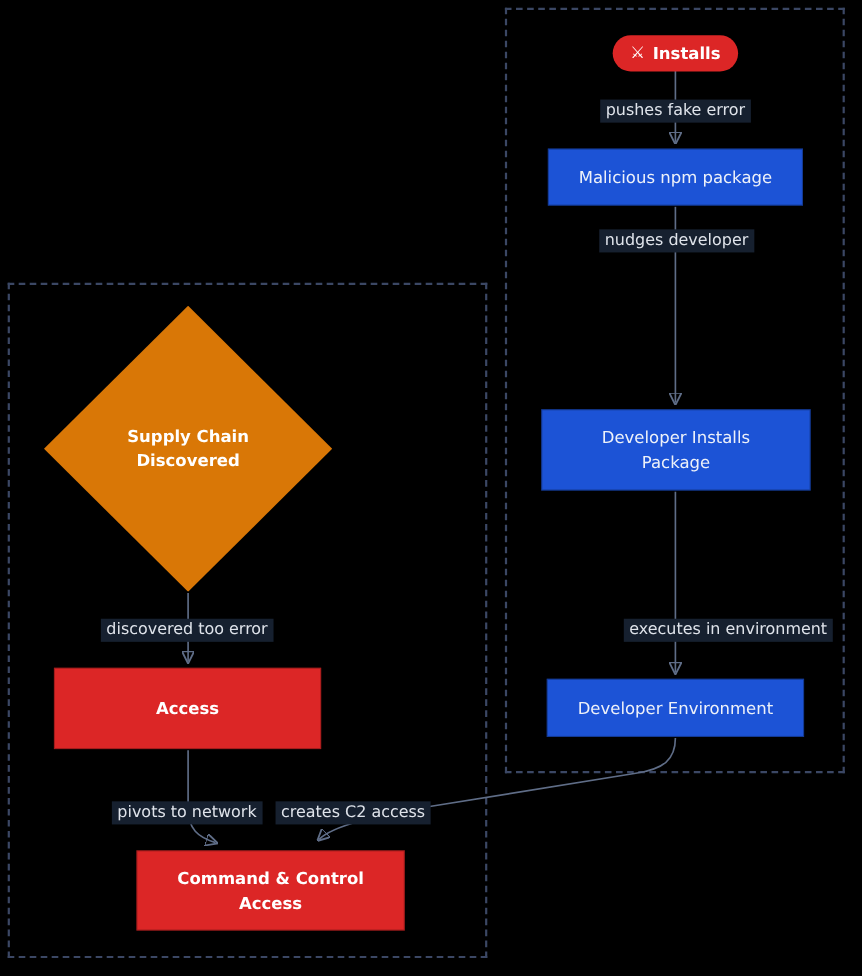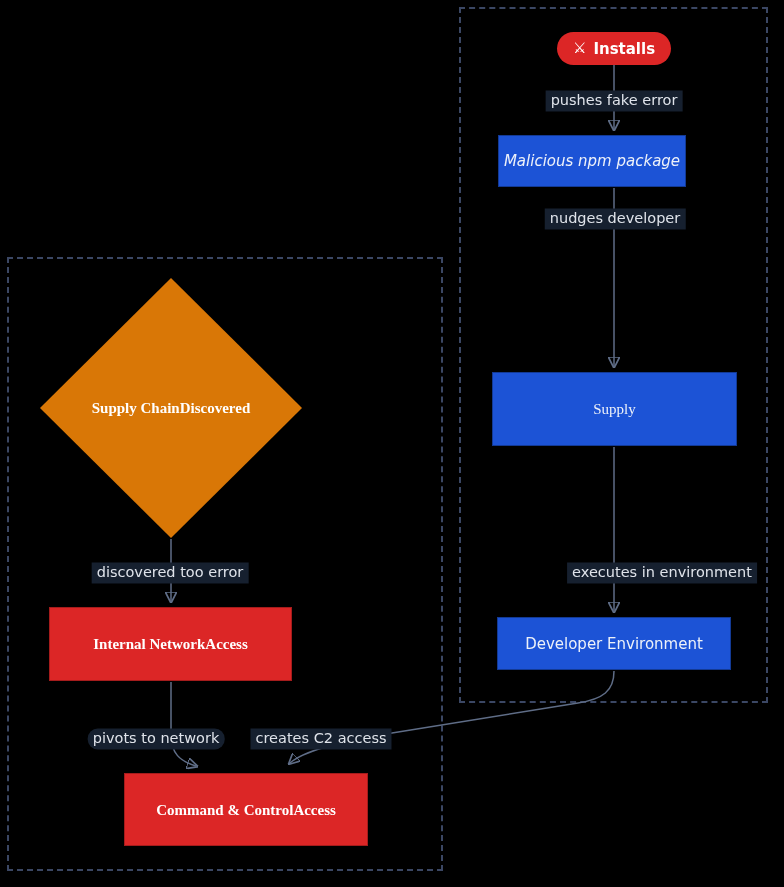--- a/index.html
+++ b/index.html
@@ -19,39 +19,39 @@
 
   .edge-label{
     position:absolute;transform:translate(-50%,-50%);z-index:2;
     background:#16202f;color:#dfe3ea;font-size:14.5px;line-height:1.45;
     padding:0 5px;white-space:nowrap;
   }
   #label-pushes{left:614px;top:101px;}
   #label-nudges{left:615px;top:219px;}
   #label-executes{left:614px;top:573px;margin-left:48px;}
   #label-discovered{left:170px;top:573px;}
-  #label-pivots{left:156px;top:739px;border-radius:10px;}
+  #label-pivots{left:170px;top:739px;}
   #label-creates{left:321px;top:739px;}
 
   .node{
     position:absolute;z-index:3;box-sizing:border-box;
     display:flex;align-items:center;justify-content:center;
     text-align:center;color:#ffffff;font-size:15px;
   }
   .node .line{display:block;line-height:22px;}
-  .stack{flex-direction:row;font-family:Liberation Serif, serif;}
+  .stack{flex-direction:column;}
   .blue{background:#1c53d6;border:1px solid rgba(0,0,0,0.3);color:#edf1f9;}
   .red{background:#dc2626;border:1px solid rgba(0,0,0,0.25);}
 
   #attacker{
     left:557px;top:32px;width:114px;height:33px;
     background:#dc2626;border-radius:17px;font-weight:bold;gap:7px;
   }
   #attacker .icon{font-weight:normal;font-size:15px;line-height:1;}
-  #npm-package{left:498px;top:135px;width:188px;height:52px;font-style:italic;}
+  #npm-package{left:498px;top:135px;width:232px;height:52px;}
   #dev-installs{left:492px;top:372px;width:245px;height:74px;}
   #dev-env{left:497px;top:617px;width:234px;height:53px;}
   #supply-diamond{
     left:40px;top:278px;width:262px;height:260px;background:#d97706;
     clip-path:polygon(50% 0,100% 50%,50% 100%,0 50%);font-weight:bold;
   }
   #internal-network{left:49px;top:607px;width:243px;height:74px;font-weight:bold;}
   #c2-access{left:124px;top:773px;width:244px;height:73px;font-weight:bold;text-align:center;}
 </style>
 </head>
@@ -84,33 +84,33 @@
 <div class="node" id="attacker">
   <span class="icon">⚔</span>
   <span>Installs</span>
 </div>
 
 <div class="node blue" id="npm-package">
   <span>Malicious npm package</span>
 </div>
 
 <div class="node blue stack" id="dev-installs">
-  <span class="line">Supply</span>
+  <span class="line">Developer Installs</span>
+  <span class="line">Package</span>
 </div>
 
 <div class="node blue" id="dev-env">
   <span>Developer Environment</span>
 </div>
 
 <div class="node stack" id="supply-diamond">
   <span class="line">Supply Chain</span>
   <span class="line">Discovered</span>
 </div>
 
 <div class="node red stack" id="internal-network">
-  <span class="line">Internal Network</span>
   <span class="line">Access</span>
 </div>
 
 <div class="node red stack" id="c2-access">
   <span class="line">Command &amp; Control</span>
   <span class="line">Access</span>
 </div>
 
 </body></html>

